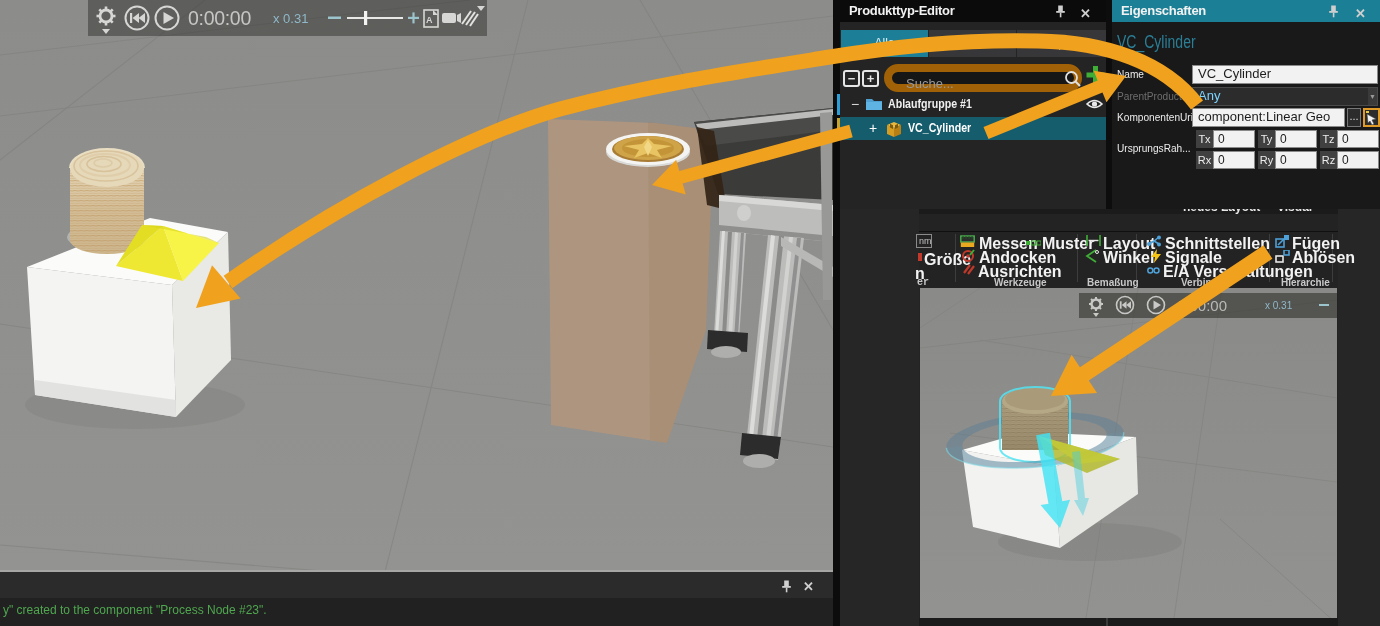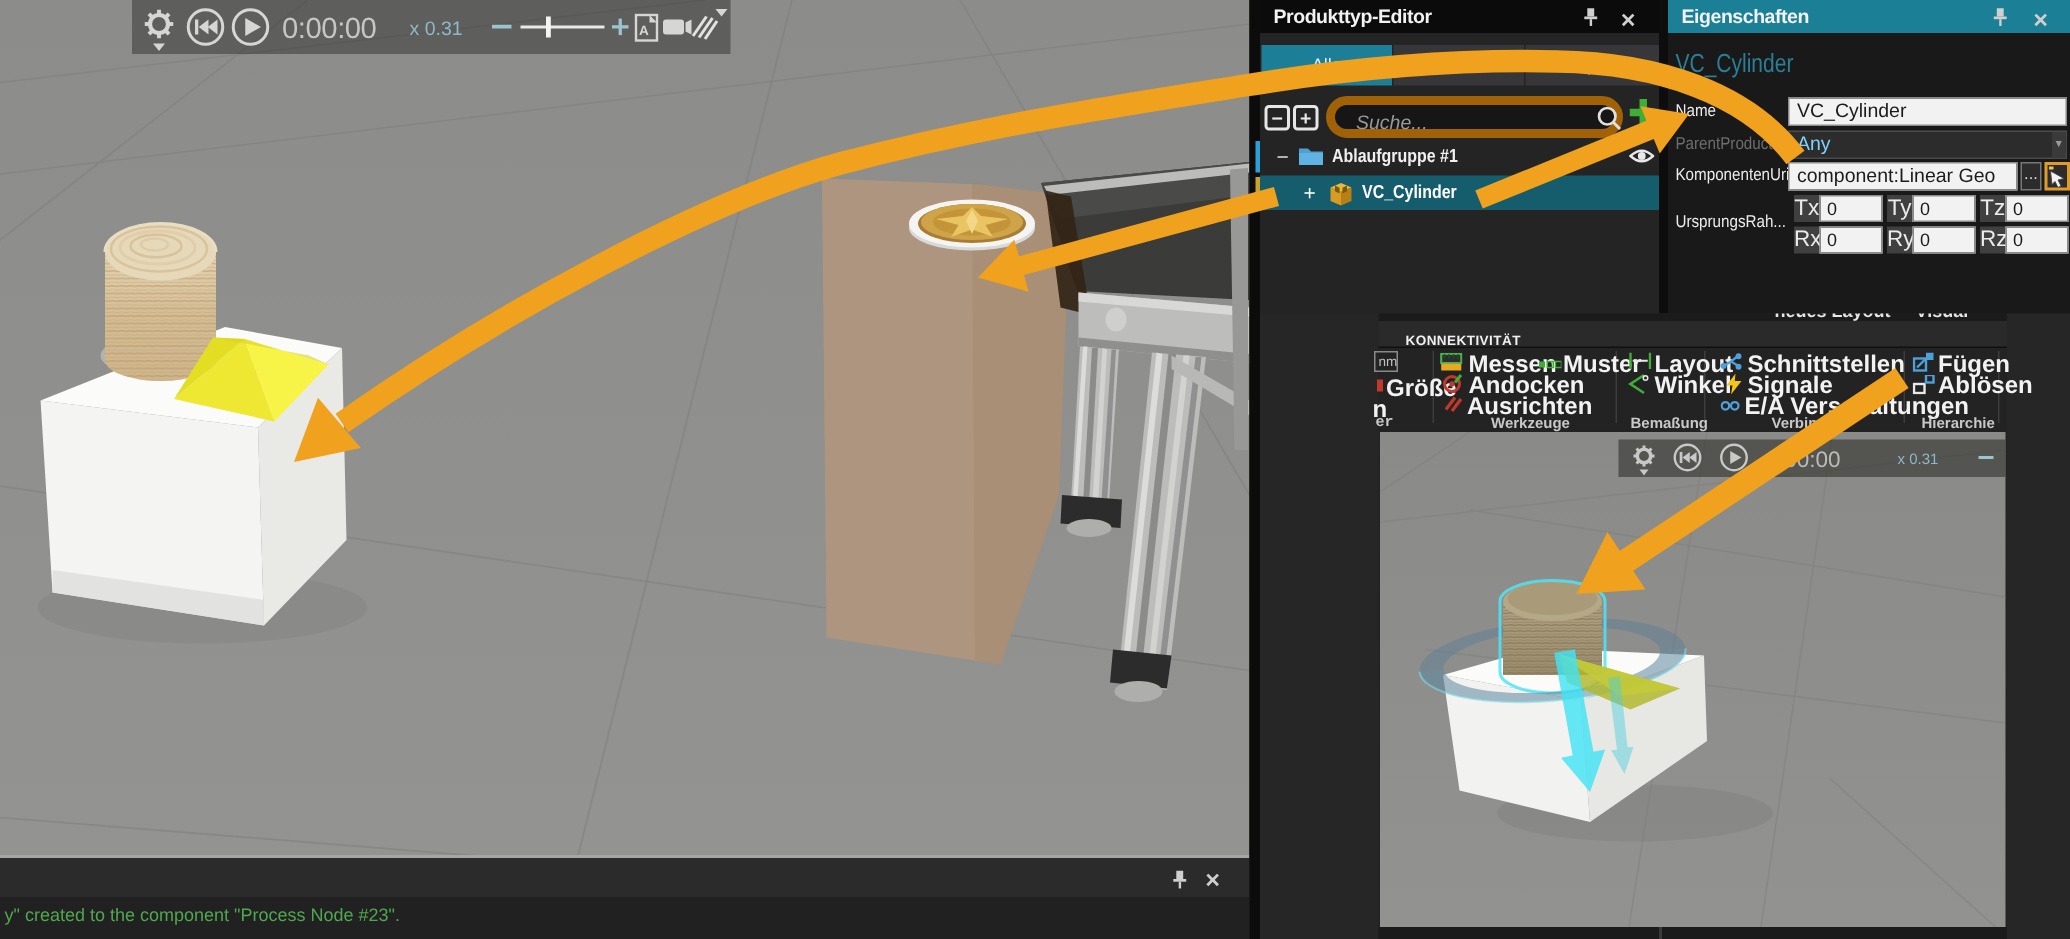--- a/index.html
+++ b/index.html
@@ -13,28 +13,28 @@
 #conshead{left:0;top:0;width:833px;height:26px;background:#2b2b2b;}
 #constext{left:3px;top:31px;color:#4fa74f;font-size:12px;white-space:nowrap;}
 .pinx{color:#cfcfcf;font-size:13px;font-weight:bold;}
 
 #rightbase{left:833px;top:0;width:547px;height:626px;background:#262626;border-left:7px solid #0c0c0c;}
 
 #pt{left:840px;top:0;width:266px;height:209px;background:#242424;}
 .phead{height:22px;background:#0b0b0b;color:#f2f2f2;font-size:13px;font-weight:bold;line-height:22px;padding-left:9px;letter-spacing:-0.3px;}
 .tab{top:30px;height:27px;width:87px;background:#37373a;color:#b4b4b4;font-size:12px;text-align:center;line-height:27px;}
 #srow .sq{top:70px;width:17px;height:17px;border:2px solid #e6e6e6;border-radius:3px;color:#e6e6e6;font-size:13px;line-height:13px;text-align:center;font-weight:bold;background:#242424;}
-#search{left:44px;top:64px;width:198px;height:28px;border:6px solid #a16207;border-radius:14px;background:#161616;color:#999;font-size:13px;line-height:24px;padding-left:14px;font-style:italic;}
+#search{left:44px;top:64px;width:198px;height:28px;border:8px solid #a16207;border-radius:14px;background:#161616;color:#999;font-size:13px;line-height:24px;padding-left:14px;}
 .trow{left:0;width:266px;height:23px;font-size:12.5px;color:#f0f0f0;}
 
 #eig{left:1112px;top:0;width:268px;height:209px;background:#191919;}
 #eig .phead{background:#1b7f96;}
 .lab{color:#ececec;font-size:11.5px;transform:scaleX(0.88);transform-origin:0 0;white-space:nowrap;}
 .field{background:#f2f2f2;border:1px solid #8a8a8a;color:#1c1c1c;font-size:13px;line-height:16px;padding-left:5px;white-space:nowrap;overflow:hidden;}
-.chip{width:17px;height:18px;background:#404040;color:#ececec;font-size:15px;text-align:center;line-height:18px;}
+.chip{width:17px;height:18px;background:#404040;color:#ececec;font-size:11px;text-align:center;line-height:18px;}
 .nfield{width:42px;height:18px;background:#f2f2f2;border:1px solid #8a8a8a;color:#1c1c1c;font-size:12px;line-height:16px;padding-left:4px;}
 
 #inset{left:919px;top:209px;width:419px;height:417px;background:#232323;}
 #insettop{left:0;top:0;width:419px;height:5px;background:#1b1b1b;overflow:hidden;}
 #instab{left:0;top:5px;width:419px;height:25px;background:#2a2a2a;color:#f0f0f0;font-size:11px;overflow:hidden;}
 #insrib{left:0;top:23px;width:419px;height:55px;background:#232323;}
 .ribt{position:absolute;color:#f2f2f2;font-size:16px;font-weight:bold;white-space:nowrap;}
 .riblab{position:absolute;color:#c8c8c8;font-size:10px;font-weight:bold;white-space:nowrap;}
 .sep{position:absolute;width:1px;background:#3d3d3d;top:2px;height:48px;}
 #insview{left:1px;top:79px;width:417px;height:330px;background:linear-gradient(#8a8a88,#929290);overflow:hidden;}
@@ -312,23 +312,20 @@
       <div class="nfield abs" style="left:163px;top:151px;">0</div>
     <div class="chip abs" style="left:208px;top:151px;">Rz</div>
       <div class="nfield abs" style="left:225px;top:151px;">0</div>
   </div>
 
   <div id="inset" class="abs">
     <div id="insettop" class="abs">
       <div class="abs" style="left:264px;top:-9px;color:#e6e6e6;font-size:12px;font-weight:bold;">neues Layout</div>
       <div class="abs" style="left:358px;top:-9px;color:#e6e6e6;font-size:12px;font-weight:bold;">Visual Comp</div>
     </div>
-    <div id="instab" class="abs">
-        <span class="abs" style="left:18px;top:8px;letter-spacing:0.3px;font-size:9px;font-weight:bold;">KONNEKTIVITÄT</span>
-      </div>
     <div class="abs" style="left:0;top:22px;width:419px;height:2px;background:#101010;"></div>
     <div id="insrib" class="abs">
       <div class="sep" style="left:36px;"></div>
         <div class="sep" style="left:158px;"></div>
       <div class="sep" style="left:217px;"></div>
         <div class="sep" style="left:350px;"></div>
       <div class="sep" style="left:413px;"></div>
 
       <div class="abs" style="left:-3px;top:2px;width:16px;height:14px;border:1px solid #8a8a8a;color:#c0c0c0;font-size:9px;line-height:13px;padding-left:2px;">nm</div>
       <div class="ribt" style="left:5px;top:19px;color:#f2f2f2;">Größe</div>

